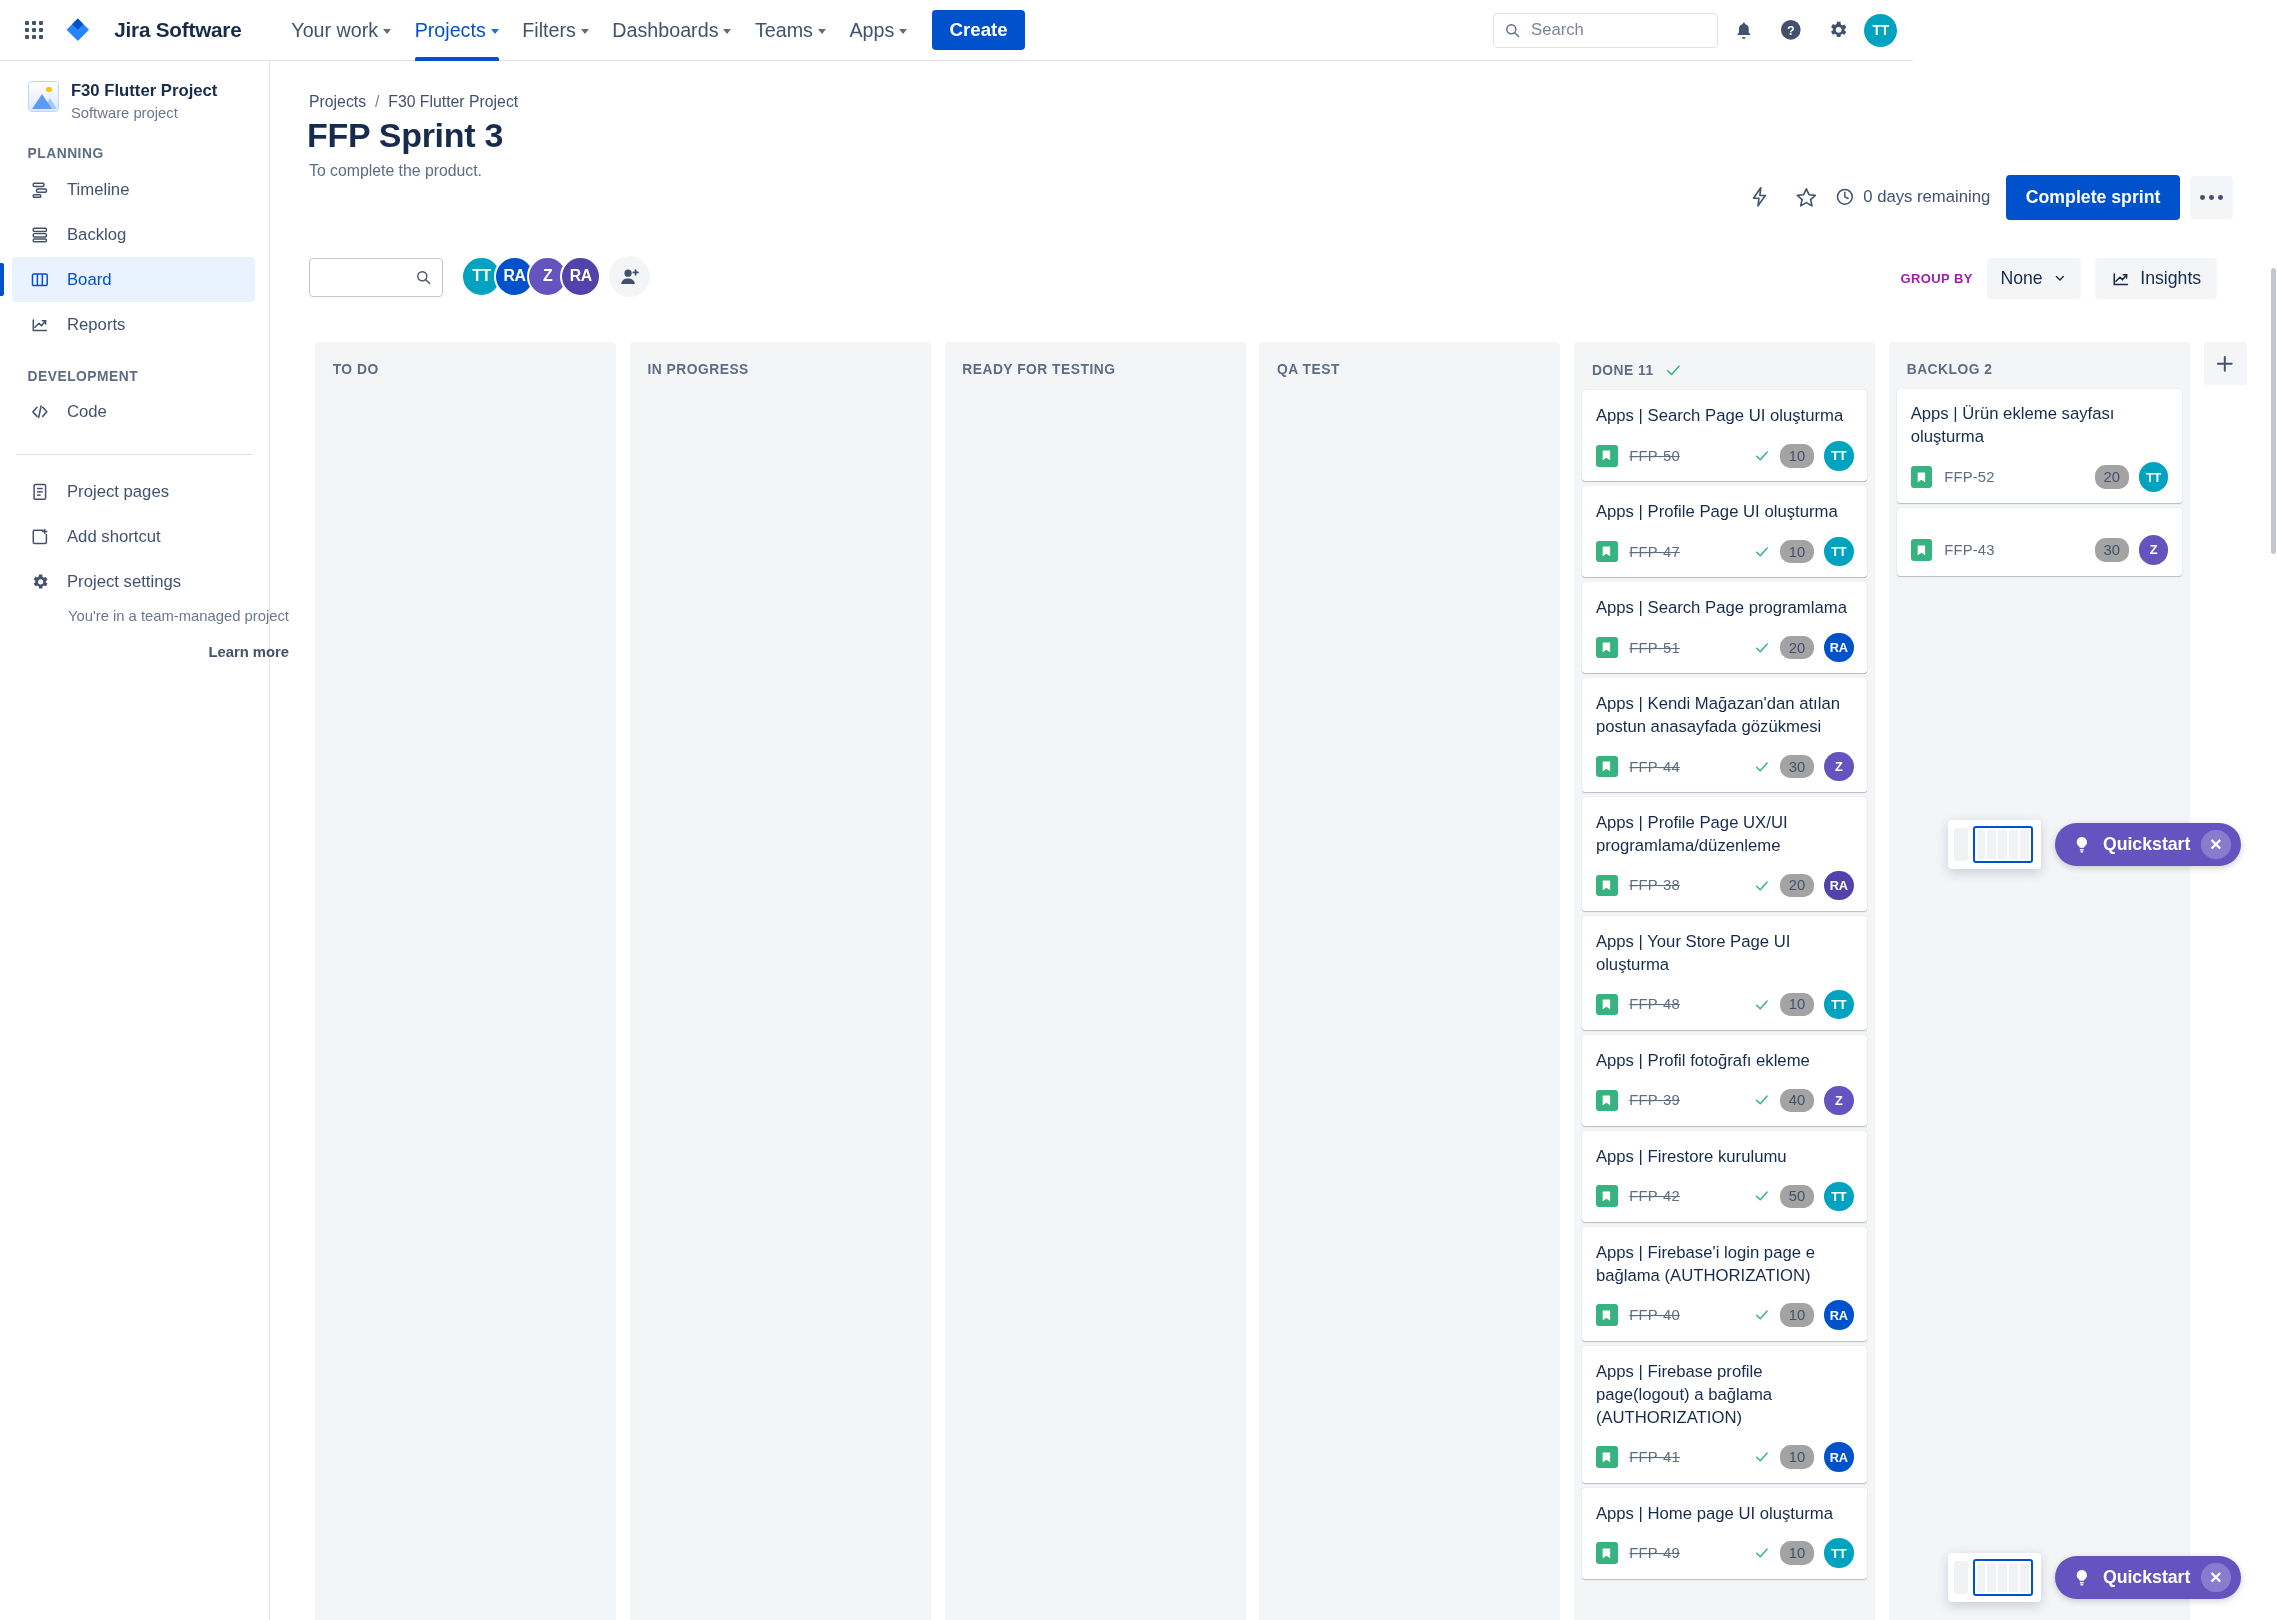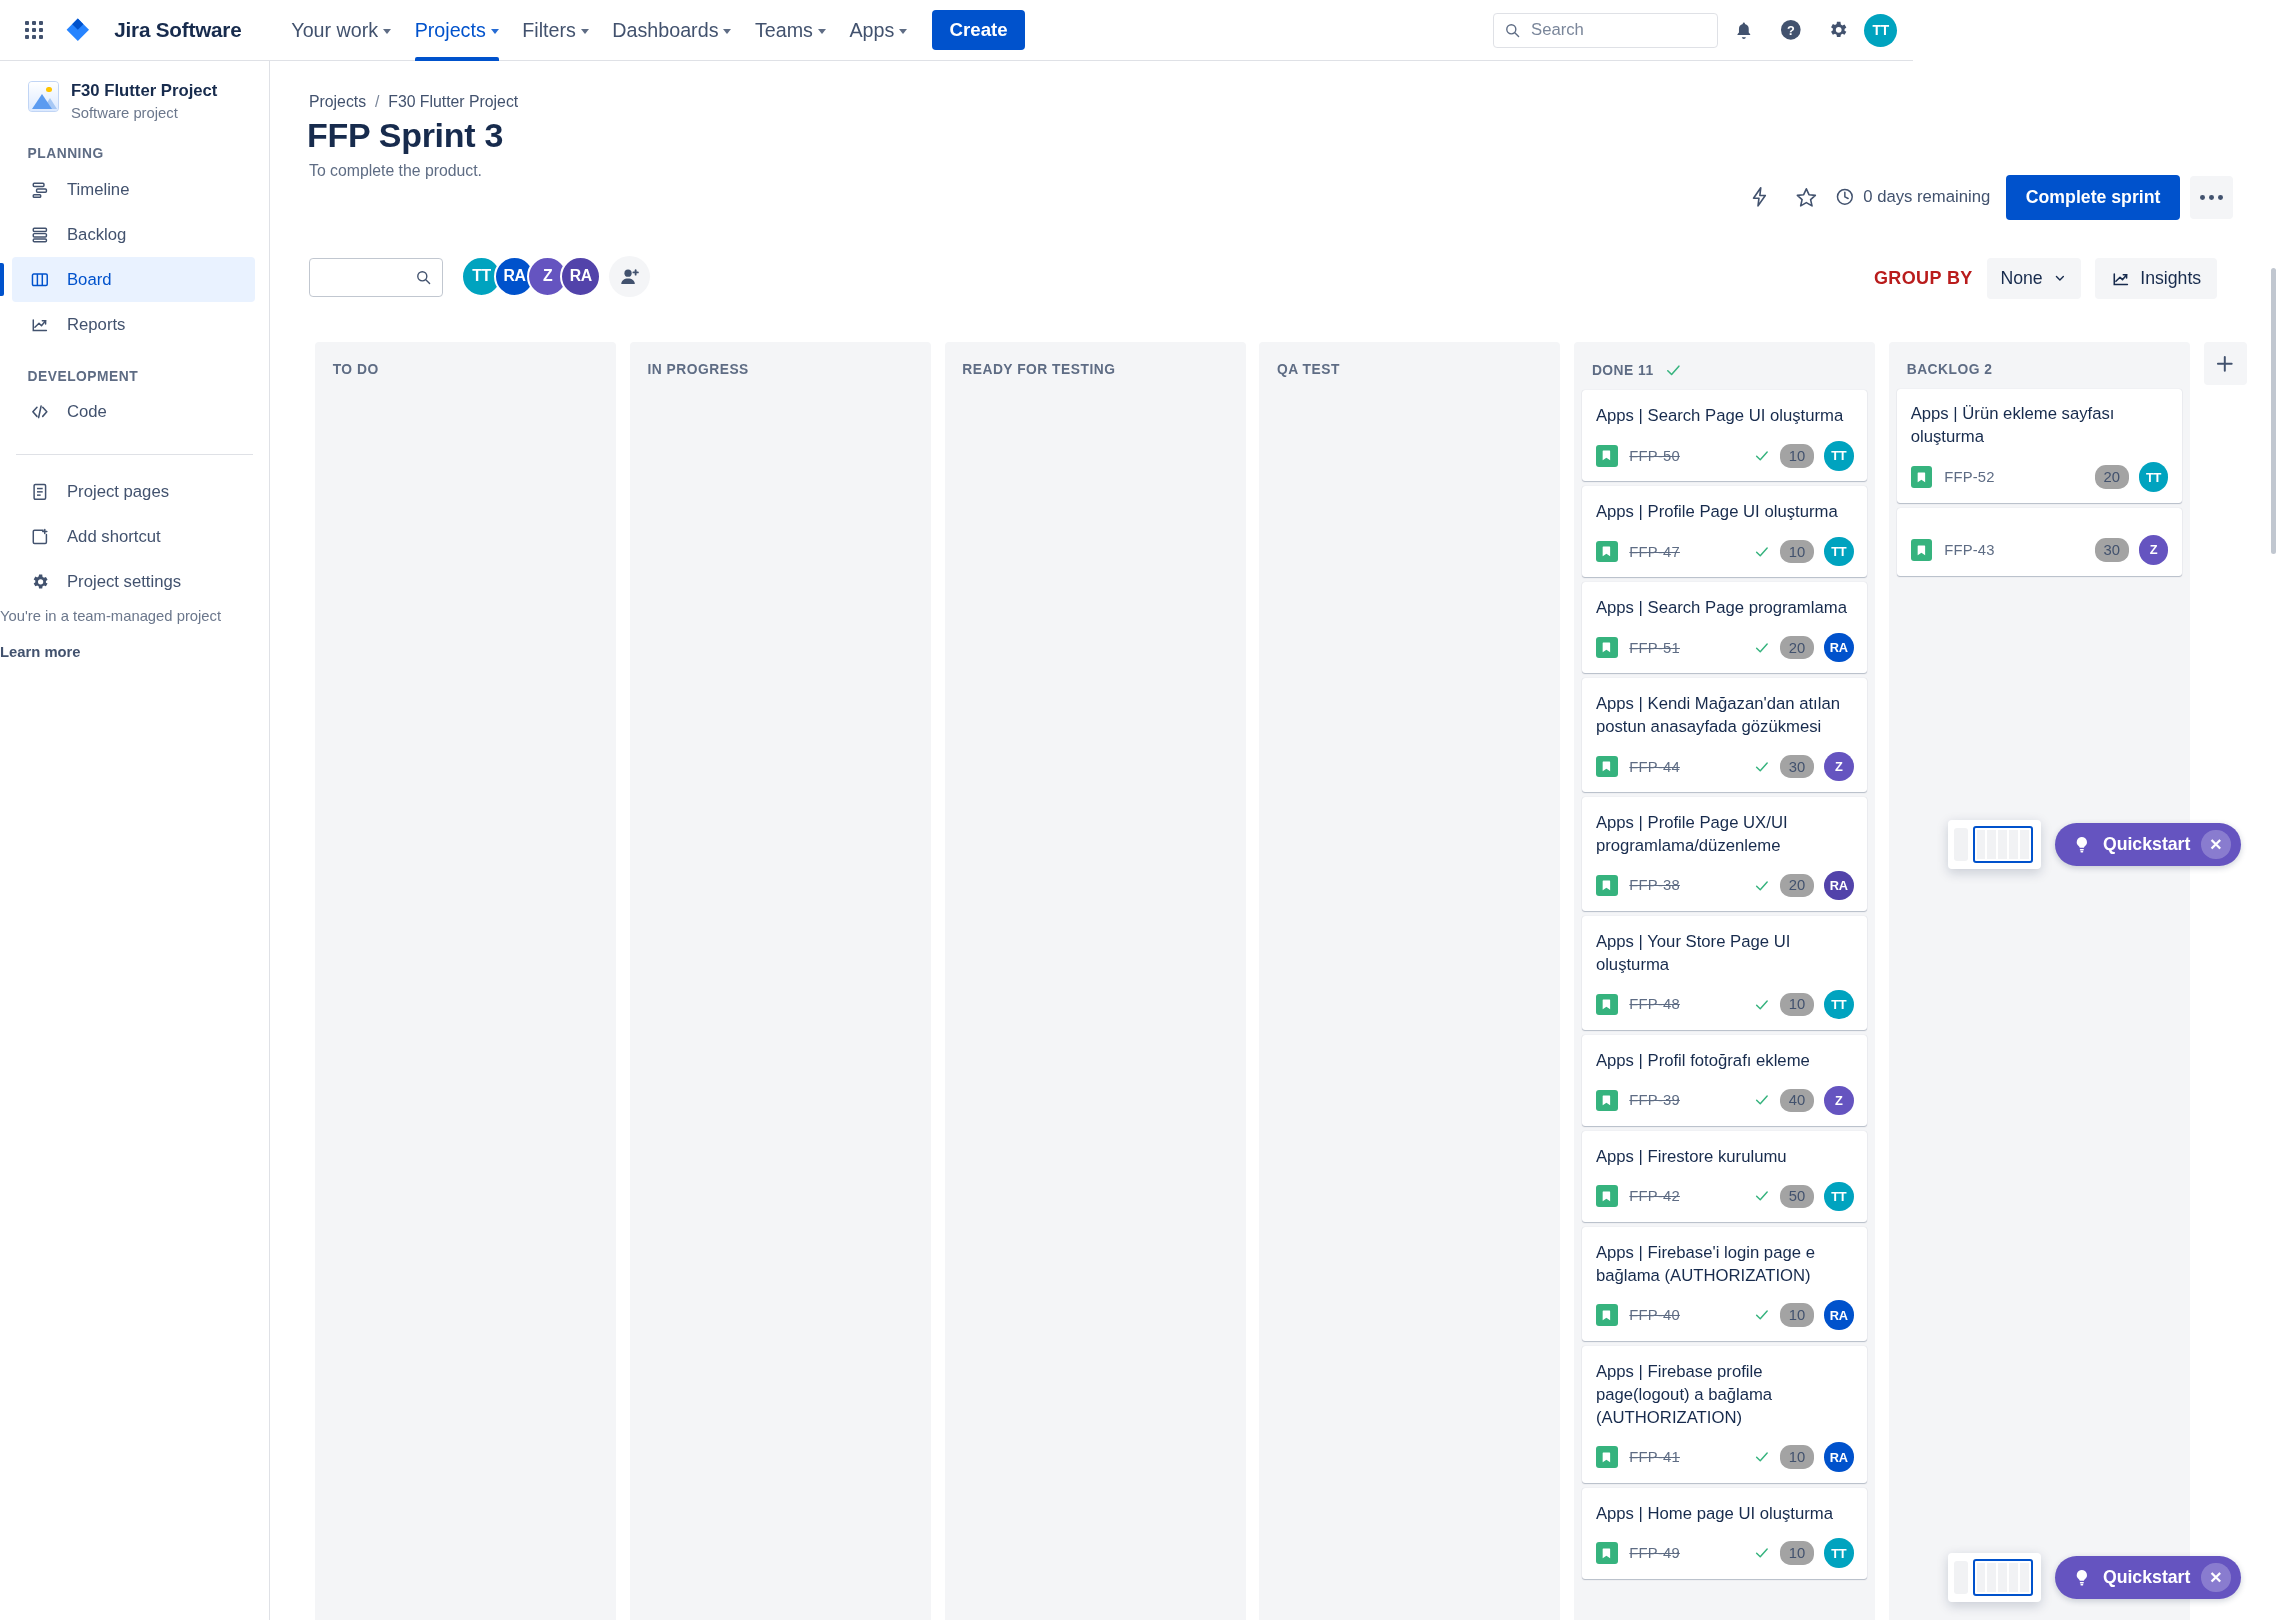--- a/index.html
+++ b/index.html
@@ -81,21 +81,21 @@
     position:relative; display:flex; align-items:center; gap:15.8px;
     height:45px; margin: 0 13.8px 0 11.8px; padding-left:15.8px; border-radius:3.9px;
     font-size:16.7px; color:#42526e; cursor:pointer;
   }
   .navrow.selected { background:#e9f2ff; color:#0052cc; font-weight:500; }
   .navrow.selected::before {
     content:""; position:absolute; left:-11.8px; top:5.9px; bottom:5.9px; width:3.9px; background:#0052cc; border-radius:0 2px 2px 0;
   }
   .navrow .ic { width:23.6px; height:23.6px; display:flex; align-items:center; justify-content:center; flex:none; }
   .divider { height:1px; background:#dfe1e6; margin: 19.7px 15.8px 13.8px 15.8px; }
-  .side-foot { position:absolute; bottom:960px; left:0; width:289px; text-align:left; }
+  .side-foot { position:absolute; bottom:960px; left:0; width:289px; text-align:right; }
   .side-foot .l1 { font-size:14.8px; color:#6b778c; }
   .side-foot .l2 { font-size:14.8px; color:#42526e; font-weight:600; margin-top:19.7px; cursor:pointer; }
 
   
   .content { position:absolute; top:61px; left:270px; width:2008px; height:1559px; background:#fff; }
   .crumbs { position:absolute; left:39px; top:31.5px; display:flex; align-items:center; gap:8.9px; font-size:15.8px; color:#42526e; }
   .crumbs .c { cursor:pointer; }
   .crumbs .sep { color:#7a869a; }
   .ptitle { position:absolute; left:37px; top:55px; font-size:34px; font-weight:600; color:#172b4d; letter-spacing:-0.3px; }
   .psub { position:absolute; left:39px; top:101px; font-size:15.8px; color:#5e6c84; }
@@ -114,21 +114,21 @@
     display:flex; align-items:center; justify-content:flex-end; padding-right:10.8px; cursor:text;
   }
   .avatars { position:absolute; left:191px; top:7.9px; display:flex; align-items:center; }
   .avatars .avatar { width:41px; height:41px; font-size:15.8px; border:2px solid #fff; margin-left:-7.9px; cursor:pointer; }
   .avatars .avatar:first-child { margin-left:0; }
   .addppl {
     width:41px; height:41px; border-radius:50%; background:#f4f5f7; margin-left:7.9px;
     display:flex; align-items:center; justify-content:center; cursor:pointer;
   }
   .groupby { position:absolute; right:61px; top:9.9px; display:flex; align-items:center; gap:13.8px; }
-  .gb-label { font-size:18px; font-weight:700; color:#b91c1c; letter-spacing:0.4px; }
+  .gb-label { font-size:13px; font-weight:700; color:#a21caf; letter-spacing:0.4px; }
   .gb-select {
     background:#f4f5f7; border:none; border-radius:3.9px; height:41px; padding:0 13.8px;
     display:flex; align-items:center; gap:10.8px; font-size:17.7px; color:#172b4d; cursor:pointer;
   }
   .insights {
     background:#f4f5f7; border:none; border-radius:3.9px; height:41px; padding:0 15.8px;
     display:flex; align-items:center; gap:9.9px; font-size:17.7px; color:#172b4d; cursor:pointer;
   }
 
   

